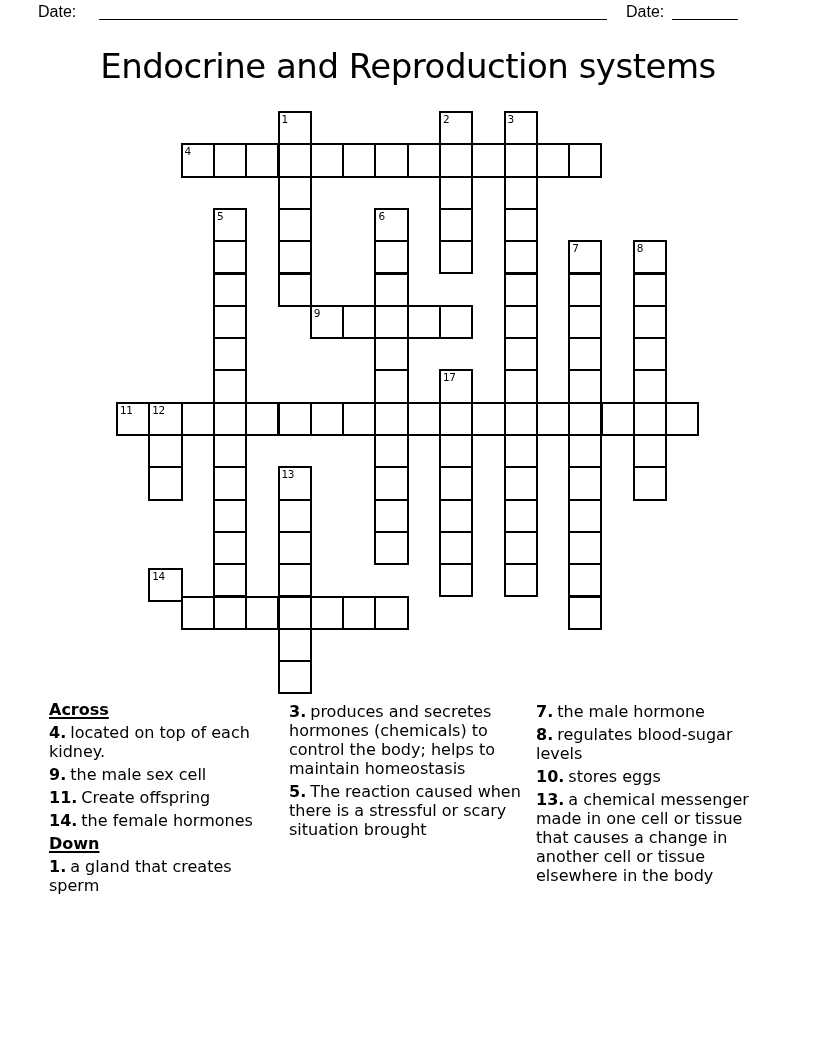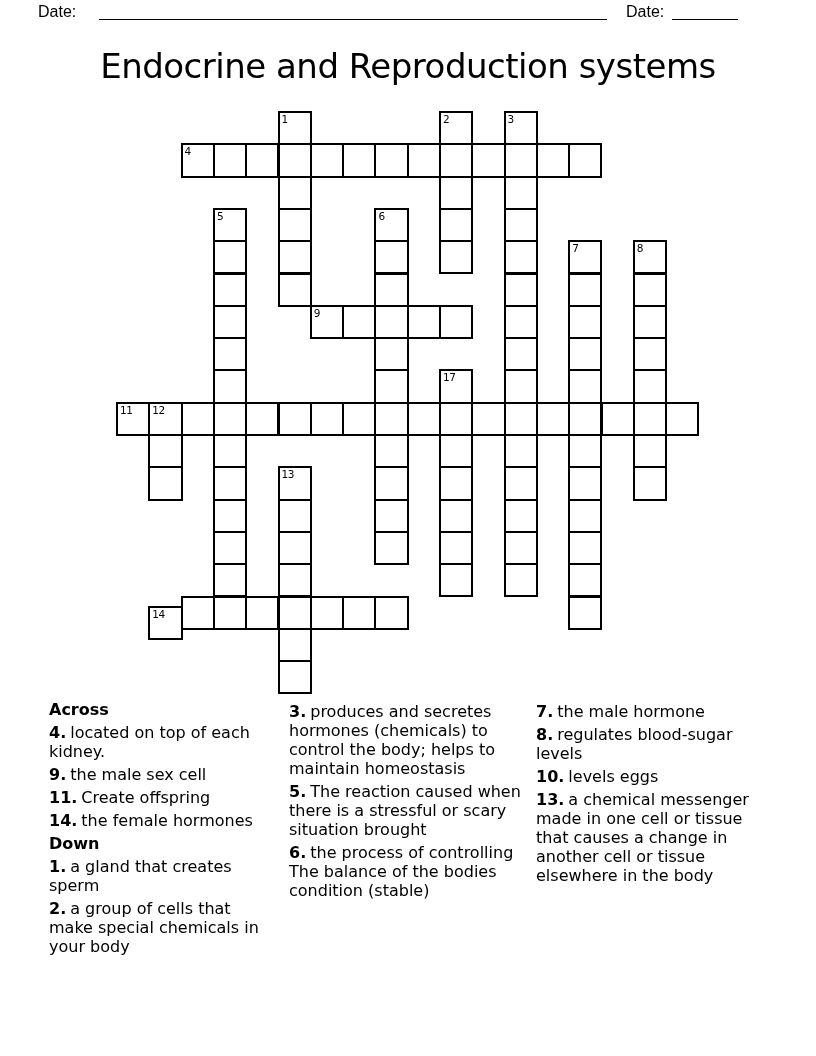--- a/index.html
+++ b/index.html
@@ -53,20 +53,21 @@
   }
 
   
   .clue-col { position: absolute; font-size: 16px; line-height: 19px; }
   .col-1 { left: 49px;  top: 700px; width: 214px; }
   .col-2 { left: 289px; top: 702px; width: 236px; }
   .col-3 { left: 536px; top: 702px; width: 240px; }
   .clue-heading {
     margin: 0 0 4px 0;
     font-weight: bold;
+    text-decoration: underline;
     text-decoration-thickness: 2px;
     text-underline-offset: 2px;
   }
   .clue { margin: 0 0 4px 0; }
   .cnum { font-weight: bold; margin-right: 4px; }
 </style>
 </head>
 <body>
 
 <div class="topbar">
@@ -210,45 +211,43 @@
     <div class="cell" style="left: 32.3px; top: 355.3px; border-color: rgb(0, 0, 0);"></div>
     <div class="cell" style="left: 161.5px; top: 355.3px; border-color: rgb(0, 0, 0);">
       <span class="cellnum">13</span>
     </div>
     <div class="cell" style="left: 161.5px; top: 387.6px; border-color: rgb(0, 0, 0);"></div>
     <div class="cell" style="left: 161.5px; top: 419.9px; border-color: rgb(0, 0, 0);"></div>
     <div class="cell" style="left: 161.5px; top: 452.2px; border-color: rgb(0, 0, 0);"></div>
     <div class="cell" style="left: 161.5px; top: 484.5px; border-color: rgb(0, 0, 0);"></div>
     <div class="cell" style="left: 161.5px; top: 516.8px; border-color: rgb(0, 0, 0);"></div>
     <div class="cell" style="left: 161.5px; top: 549.1px; border-color: rgb(0, 0, 0);"></div>
-    <div class="cell" style="left: 32.3px; top: 495px; border-color: rgb(0, 0, 0);">
+    <div class="cell" style="left: 32.3px; top: 457px; border-color: rgb(0, 0, 0);">
       <span class="cellnum">14</span>
     </div>
     <div class="cell" style="left: 64.6px; top: 484.5px; border-color: rgb(0, 0, 0);"></div>
     <div class="cell" style="left: 129.2px; top: 484.5px; border-color: rgb(0, 0, 0);"></div>
     <div class="cell" style="left: 193.8px; top: 484.5px; border-color: rgb(0, 0, 0);"></div>
     <div class="cell" style="left: 226.1px; top: 484.5px; border-color: rgb(0, 0, 0);"></div>
     <div class="cell" style="left: 258.4px; top: 484.5px; border-color: rgb(0, 0, 0);"></div>
   </div>
 
 <div class="clue-col col-1">
   <p class="clue-heading">Across</p>
   <p class="clue"><span class="cnum">4.</span><span>located on top of each kidney.</span></p>
   <p class="clue"><span class="cnum">9.</span><span>the male sex cell</span></p>
   <p class="clue"><span class="cnum">11.</span><span>Create offspring</span></p>
   <p class="clue"><span class="cnum">14.</span><span>the female hormones</span></p>
   <p class="clue-heading">Down</p>
   <p class="clue"><span class="cnum">1.</span><span>a gland that creates sperm</span></p>
-  <p class="clue"><span class="cnum">2.</span><span>a group of cells that make special chemicals in your body</span></p>
 </div>
 
 <div class="clue-col col-2">
   <p class="clue"><span class="cnum">3.</span><span>produces and secretes hormones (chemicals) to control the body; helps to maintain homeostasis</span></p>
   <p class="clue"><span class="cnum">5.</span><span>The reaction caused when there is a stressful or scary situation brought</span></p>
-  <p class="clue"><span class="cnum">6.</span><span>the process of controlling The balance of the bodies condition (stable)</span></p>
 </div>
 
 <div class="clue-col col-3">
   <p class="clue"><span class="cnum">7.</span><span>the male hormone</span></p>
   <p class="clue"><span class="cnum">8.</span><span>regulates blood-sugar levels</span></p>
-  <p class="clue"><span class="cnum">10.</span><span>levels eggs</span></p>
+  <p class="clue"><span class="cnum">10.</span><span>stores eggs</span></p>
   <p class="clue"><span class="cnum">13.</span><span>a chemical messenger made in one cell or tissue that causes a change in another cell or tissue elsewhere in the body</span></p>
 </div>
 
 </body></html>

